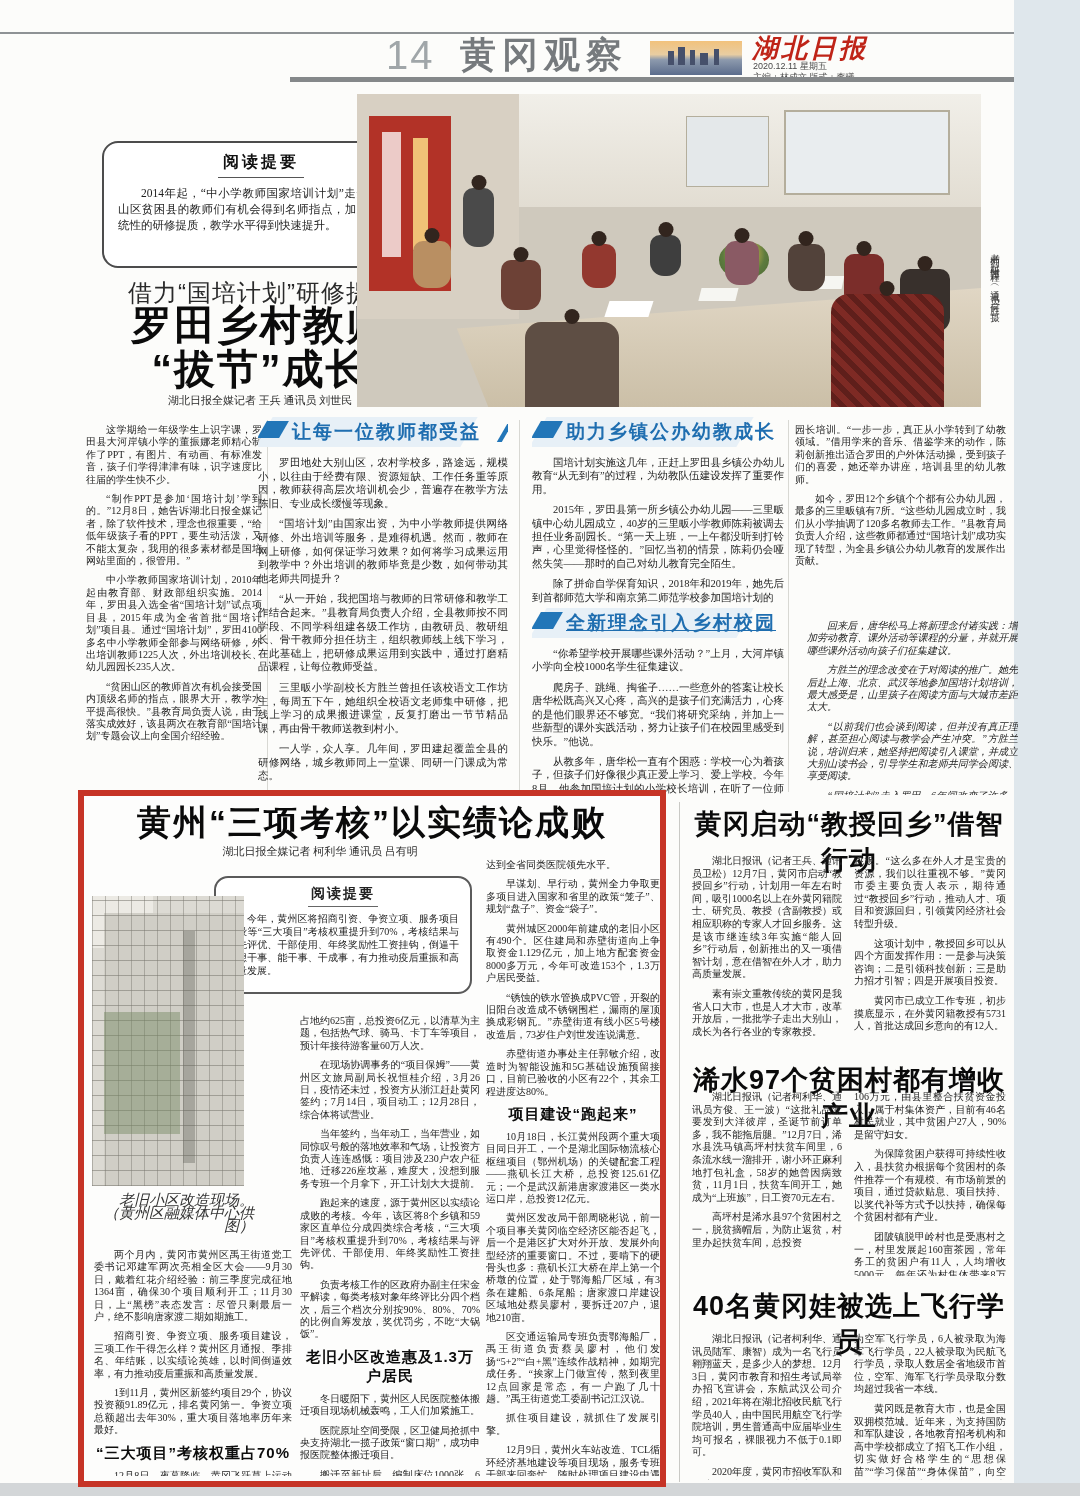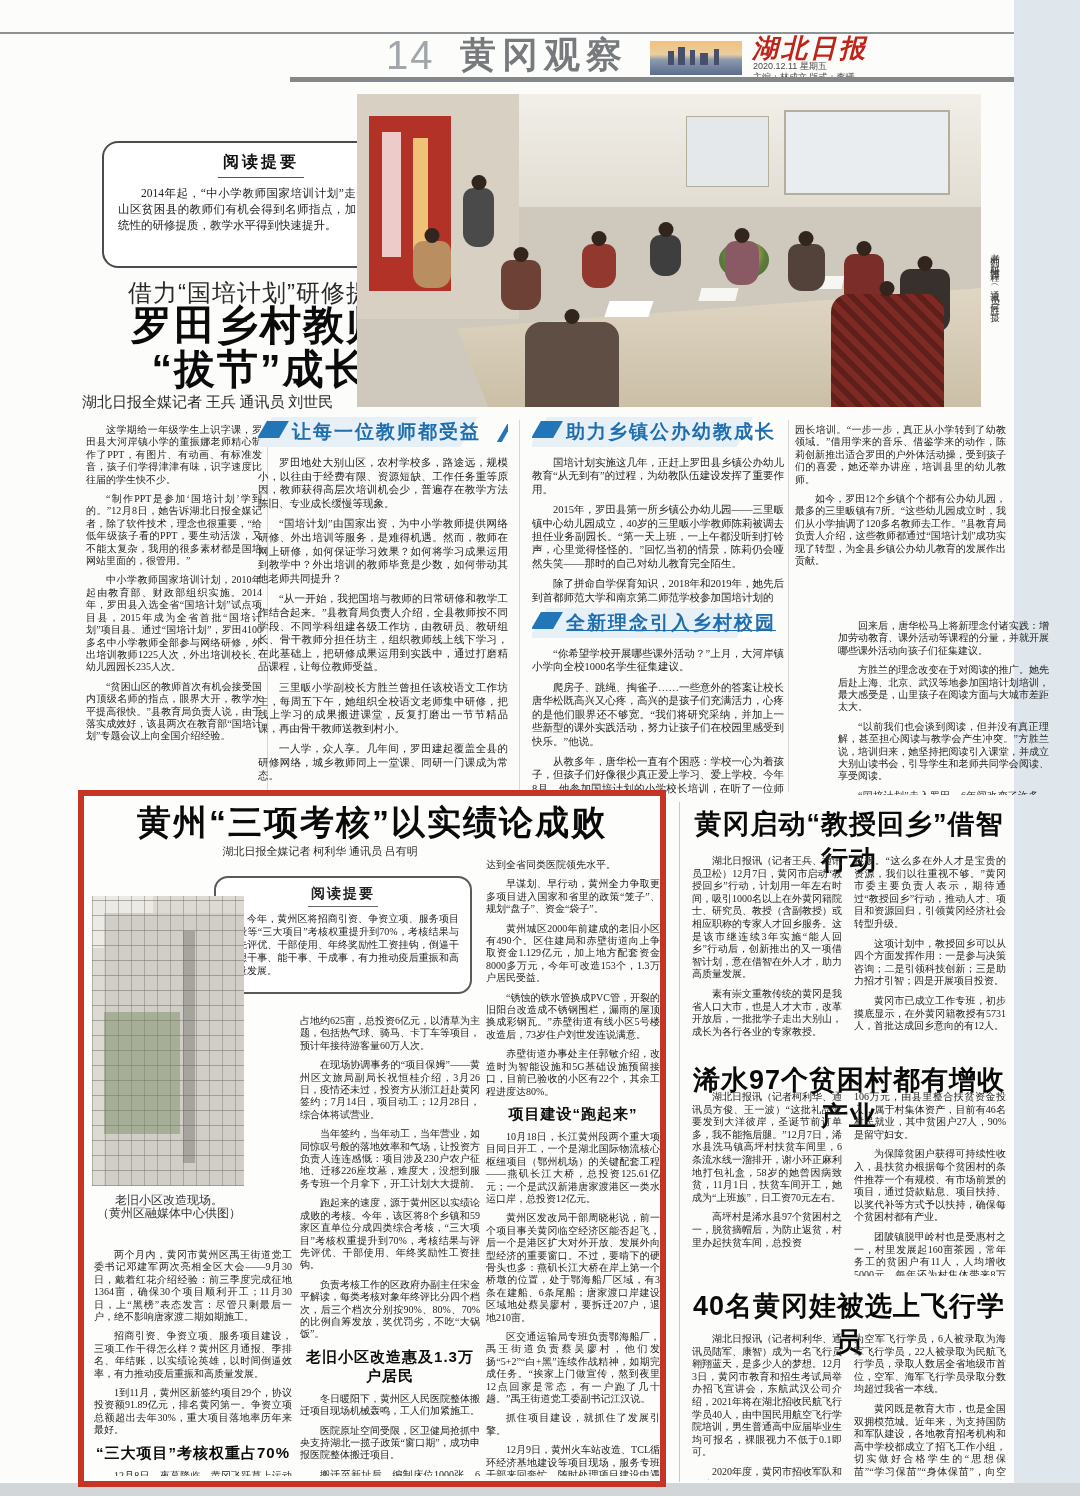--- a/index.html
+++ b/index.html
@@ -23,40 +23,40 @@
   .head-rule{left:290px;top:77px;width:724px;height:5px;background:#85888a;}
 
   
   .summary-box{left:102px;top:141px;width:318px;height:127px;border:2px solid #4c4c4c;border-radius:16px;
       padding:9px 14px;box-sizing:border-box;background:#fff;}
   .summary-title{text-align:center;font-size:16px;font-weight:700;letter-spacing:3px;color:#101010;}
   .summary-rule{width:86px;height:1px;background:#555;margin:4px auto 7px;}
   .summary-text{font-size:11.5px;line-height:16px;text-align:justify;text-indent:2em;color:#1d1d1d;}
   .kicker{left:92px;top:277px;width:340px;text-align:center;font-size:24px;color:#2a2a2a;letter-spacing:1px;font-weight:500;}
   .hl{left:82px;top:303px;width:356px;text-align:center;font-weight:900;font-size:41px;line-height:44px;color:#0b0b0b;letter-spacing:2px;}
-  .lead-byline{left:82px;top:393px;width:356px;font-size:15px;color:#2b2b2b;}
+  .lead-byline{left:82px;top:393px;width:356px;text-align:center;font-size:11px;color:#2b2b2b;}
 
   .lead-photo{left:357px;top:94px;width:624px;height:313px;overflow:hidden;background:#cfc9bd;}
   .ph{position:absolute;}
   .pp{position:absolute;border-radius:10px 10px 14px 14px;}
   .pp::before{content:"";position:absolute;left:50%;top:-13px;transform:translateX(-50%);
       width:15px;height:15px;border-radius:50%;background:#32251e;}
   .lead-caption{left:988px;top:246px;height:180px;writing-mode:vertical-rl;font-size:9.5px;
       letter-spacing:2.5px;color:#3c3c3c;}
 
   
   .news p{font-size:10px;line-height:12.4px;text-align:justify;text-indent:2em;margin:7px 0 2px;color:#232323;}
   .news p.cont{text-indent:0;}
   .col1{left:86px;top:417px;width:176px;height:378px;overflow:hidden;}
   .col2{left:258px;top:417px;width:250px;height:378px;overflow:hidden;}
   .col2 p{font-size:10.5px;line-height:13.6px;}
   .col3{left:532px;top:417px;width:252px;height:378px;overflow:hidden;}
   .col3 p{font-size:10.5px;line-height:13.4px;}
   .col4a{left:795px;top:417px;width:211px;height:192px;overflow:hidden;}
-  .col4b{left:838px;top:613px;width:211px;height:182px;overflow:hidden;}
+  .col4b{left:807px;top:613px;width:211px;height:182px;overflow:hidden;font-style:italic;}
   .colrule{width:1px;background:#d8d8d3;top:420px;height:372px;}
 
   .sechead{position:relative;color:#1f6eb0;font-weight:800;font-size:19px;letter-spacing:2px;
       padding:2px 0 2px 34px;margin-bottom:9px;white-space:nowrap;}
   .sechead .band{position:absolute;left:6px;top:0;height:100%;width:82%;background:#e7f0f7;
       transform:skewX(-30deg);z-index:0;}
   .sechead .wedge{position:absolute;left:4px;top:4px;width:22px;height:17px;background:#2276b8;
       transform:skewX(-30deg);z-index:1;}
   .sechead .txt{position:relative;z-index:1;}
   .sechead .slash{display:inline-block;position:relative;z-index:1;width:5px;height:18px;background:#2276b8;
@@ -66,21 +66,21 @@
   .red-frame{left:78px;top:790px;width:588px;height:697px;border:6px solid #c63426;box-sizing:border-box;background:#fdfdfc;}
   .f-inner{position:relative;width:576px;height:685px;}
   .f-headline{left:0;top:4px;width:576px;text-align:center;font-size:34px;font-weight:900;color:#0a0a0a;letter-spacing:2px;}
   .f-byline{left:0;top:48px;width:472px;text-align:center;font-size:11px;color:#2e2e2e;}
   .f-summary{left:130px;top:80px;width:258px;height:118px;border:2px solid #5a5a5a;border-radius:14px;
       padding:7px 11px;box-sizing:border-box;background:#fff;}
   .f-summary .t{text-align:center;font-size:14px;font-weight:700;letter-spacing:2px;}
   .f-summary .r{width:70px;height:1px;background:#666;margin:3px auto 5px;}
   .f-summary .s{font-size:10px;line-height:13px;text-align:justify;text-indent:2em;}
   .f-photo{left:8px;top:100px;width:152px;height:290px;overflow:hidden;background:#dcdad3;}
-  .f-caption{left:0;top:398px;width:170px;text-align:center;font-size:12px;line-height:13px;color:#333;}
+  .f-caption{left:0;top:398px;width:170px;text-align:right;font-size:15px;line-height:13px;color:#333;font-style:italic;}
   .f-colA{left:10px;top:446px;width:198px;height:234px;overflow:hidden;}
   .f-colB{left:216px;top:212px;width:180px;height:468px;overflow:hidden;}
   .f-colC{left:402px;top:56px;width:174px;height:624px;overflow:hidden;}
   .f-sub{font-size:15px;font-weight:800;text-align:center;margin:7px 0 6px;color:#0d0d0d;letter-spacing:1px;}
 
   
   .v-div{left:679px;top:802px;width:1px;height:680px;background:#c9c9c5;}
   .rail{left:692px;top:800px;width:314px;height:682px;}
   .r-head{position:absolute;left:0;width:314px;text-align:center;font-size:27px;font-weight:900;color:#0a0a0a;letter-spacing:1px;}
   .r-col{position:absolute;overflow:hidden;}

